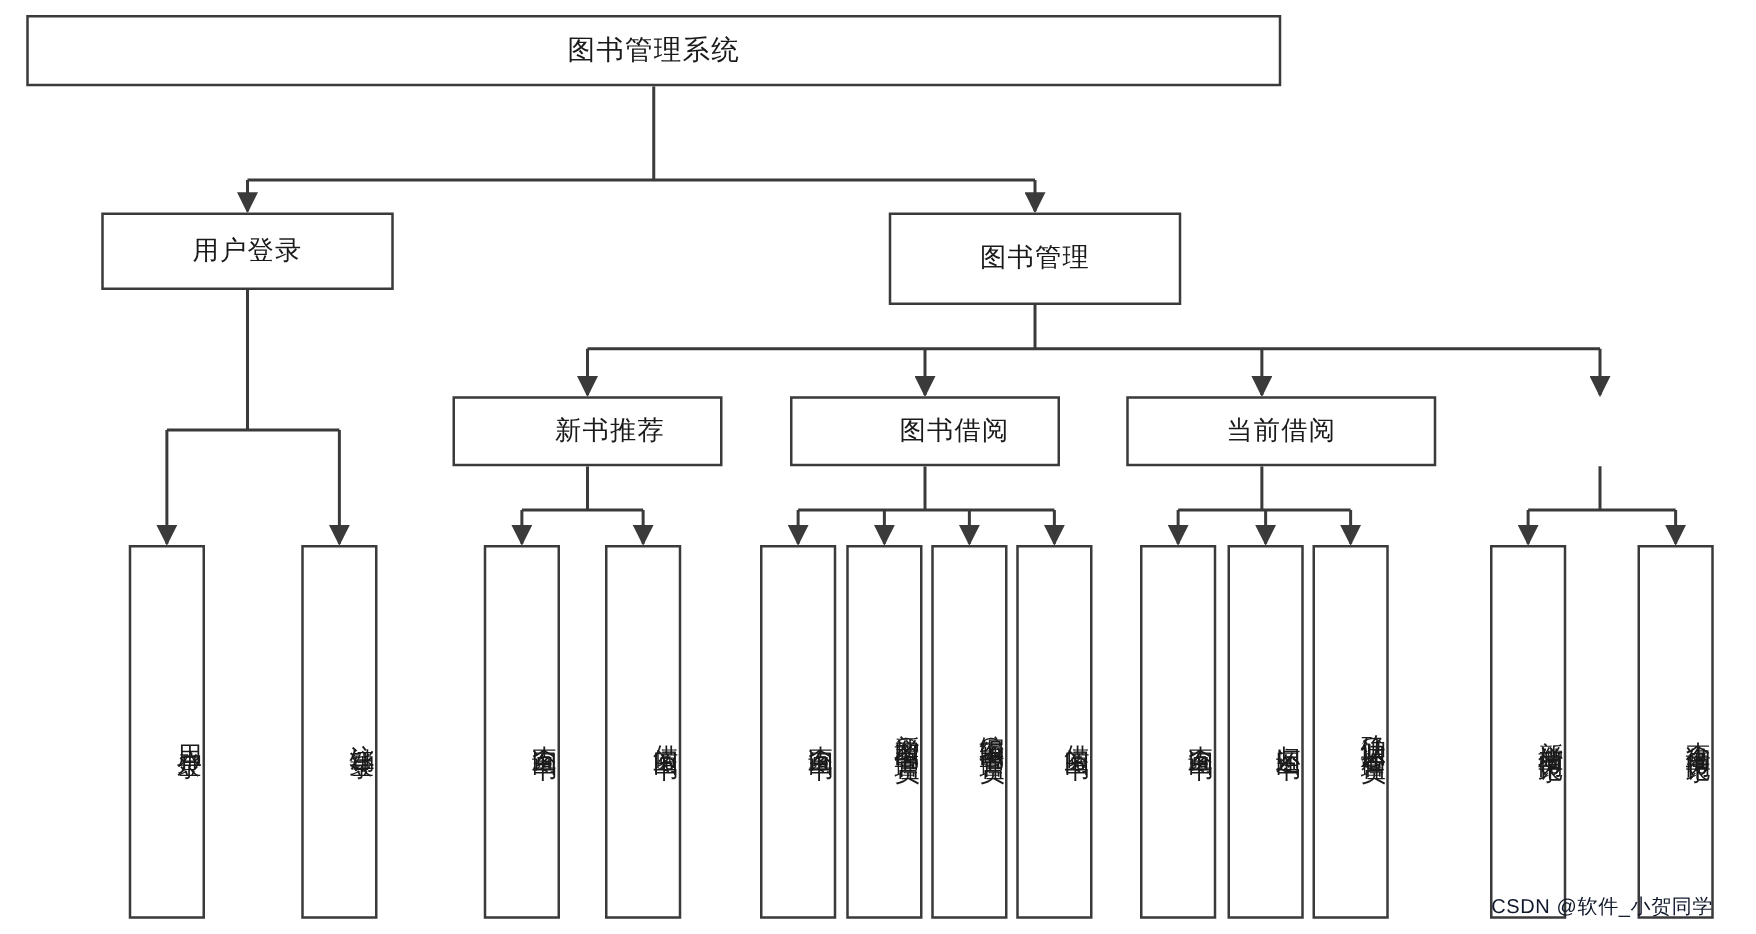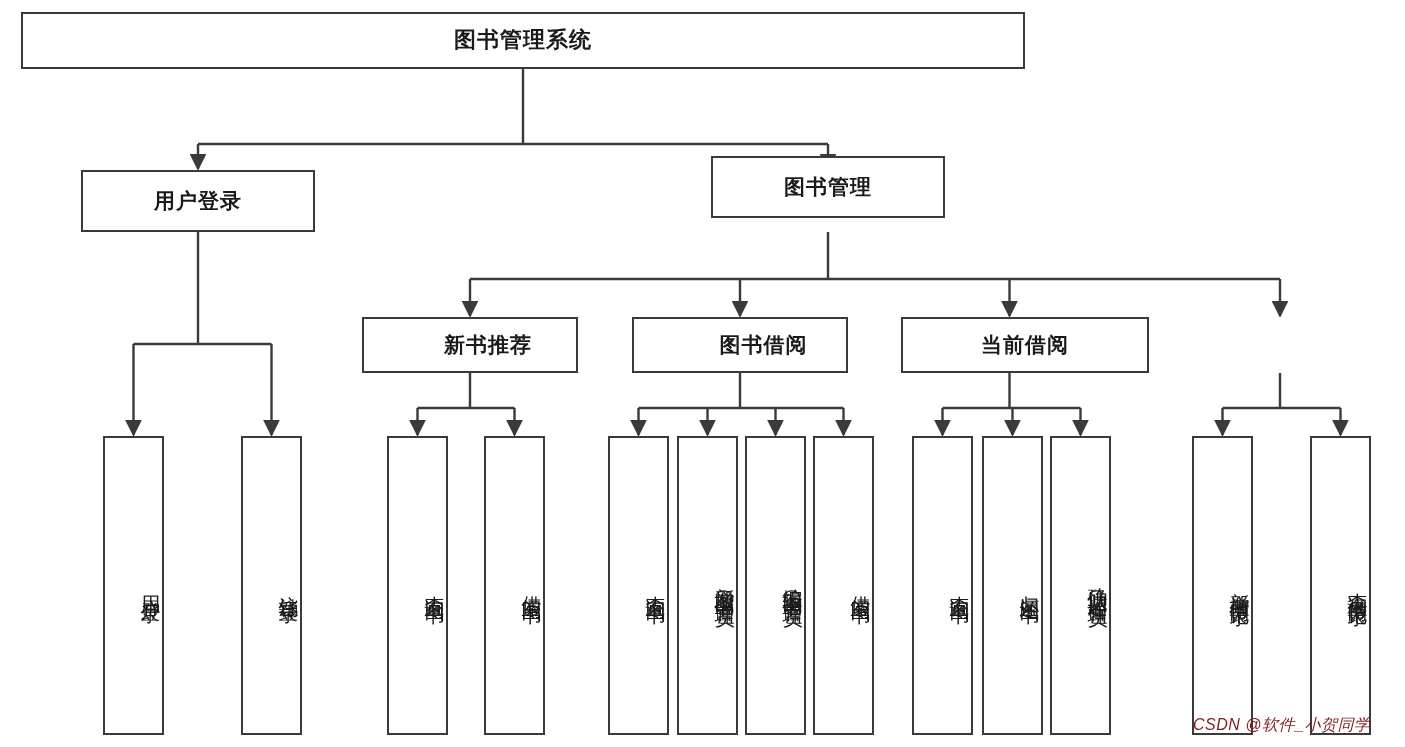--- a/index.html
+++ b/index.html
@@ -34,21 +34,20 @@
     display: flex;
     align-items: center;
     justify-content: center;
     color: #1a1a1a;
   }
   .node-h {
     font-size: 21px;
     letter-spacing: 1px;
     line-height: 1.1;
     white-space: nowrap;
-    font-weight: bold;
   }
   .node-root {
     font-size: 22px;
   }
   .node-leaf {
     font-size: 20px;
     writing-mode: vertical-rl;
     text-orientation: upright;
     letter-spacing: 3px;
     line-height: 1.15;
@@ -110,34 +109,34 @@
         <path d="M 1280 373 L 1280 408"></path>
         <path d="M 1222.5 408 L 1340.5 408"></path>
         <path d="M 1222.5 408 L 1222.5 435" marker-end="url(#arrow)"></path>
         <path d="M 1340.5 408 L 1340.5 435" marker-end="url(#arrow)"></path>
       </g>
   </svg>
 
   <div class="node node-h node-root" style="left: 21px; top: 12px; width: 1004px; height: 57px;">图书管理系统</div>
 
   <div class="node node-h" style="left: 81px; top: 170px; width: 234px; height: 62px;">用户登录</div>
-  <div class="node node-h" style="left: 711px; top: 156px; width: 234px; height: 62px;">图书管理</div>
+  <div class="node node-h" style="left: 711px; top: 170px; width: 234px; height: 74px;">图书管理</div>
 
   <div class="node node-h" style="left: 362px; top: 317px; width: 216px; height: 56px; padding-left: 36px;">新书推荐</div>
   <div class="node node-h" style="left: 632px; top: 317px; width: 216px; height: 56px; padding-left: 47px;">图书借阅</div>
   <div class="node node-h" style="left: 901px; top: 317px; width: 248px; height: 56px;">当前借阅</div>
 
   <div class="node node-leaf" style="left: 103px; top: 436px; width: 61px; height: 299px;">用户登录</div>
   <div class="node node-leaf" style="left: 241px; top: 436px; width: 61px; height: 299px;">注销登录</div>
   <div class="node node-leaf" style="left: 387px; top: 436px; width: 61px; height: 299px;">查询图书</div>
   <div class="node node-leaf" style="left: 484px; top: 436px; width: 61px; height: 299px;">借阅图书</div>
   <div class="node node-leaf" style="left: 608px; top: 436px; width: 61px; height: 299px;">查询图书</div>
   <div class="node node-leaf" style="left: 677px; top: 436px; width: 61px; height: 299px;">新增图书（管理员）</div>
   <div class="node node-leaf" style="left: 745px; top: 436px; width: 61px; height: 299px;">编辑图书（管理员）</div>
   <div class="node node-leaf" style="left: 813px; top: 436px; width: 61px; height: 299px;">借阅图书</div>
   <div class="node node-leaf" style="left: 912px; top: 436px; width: 61px; height: 299px;">查询图书</div>
   <div class="node node-leaf" style="left: 982px; top: 436px; width: 61px; height: 299px;">归还图书</div>
   <div class="node node-leaf" style="left: 1050px; top: 436px; width: 61px; height: 299px;">确认归还（管理员）</div>
   <div class="node node-leaf" style="left: 1192px; top: 436px; width: 61px; height: 299px;">新增借阅记录</div>
   <div class="node node-leaf" style="left: 1310px; top: 436px; width: 61px; height: 299px;">查询借阅记录</div>
 
-  <div class="watermark" style="left: 1193px; top: 715px; color: #7f1d1d; font-style: italic;">CSDN @软件_小贺同学</div>
+  <div class="watermark" style="left: 1193px; top: 715px; color: #0f172a;">CSDN @软件_小贺同学</div>
 </div>
 
 </body></html>

